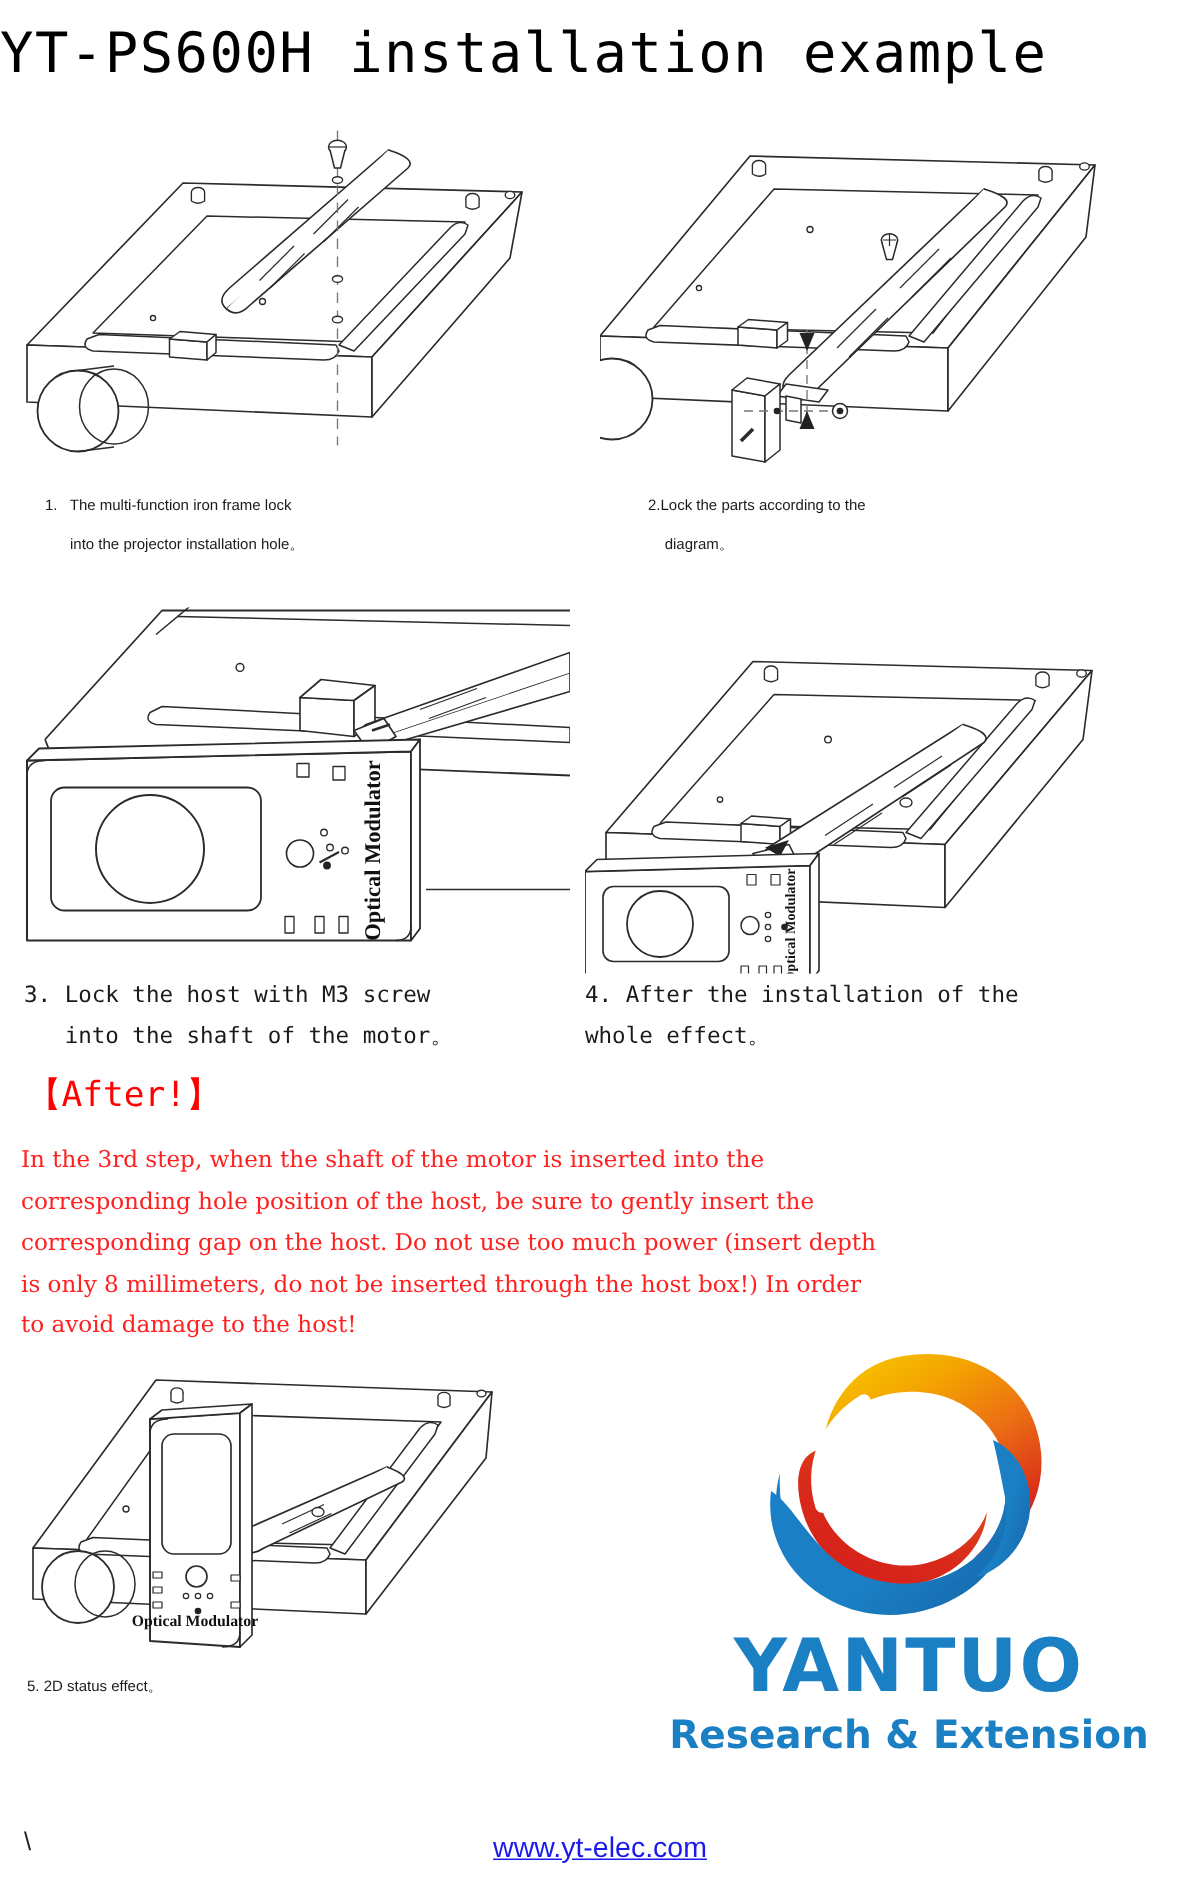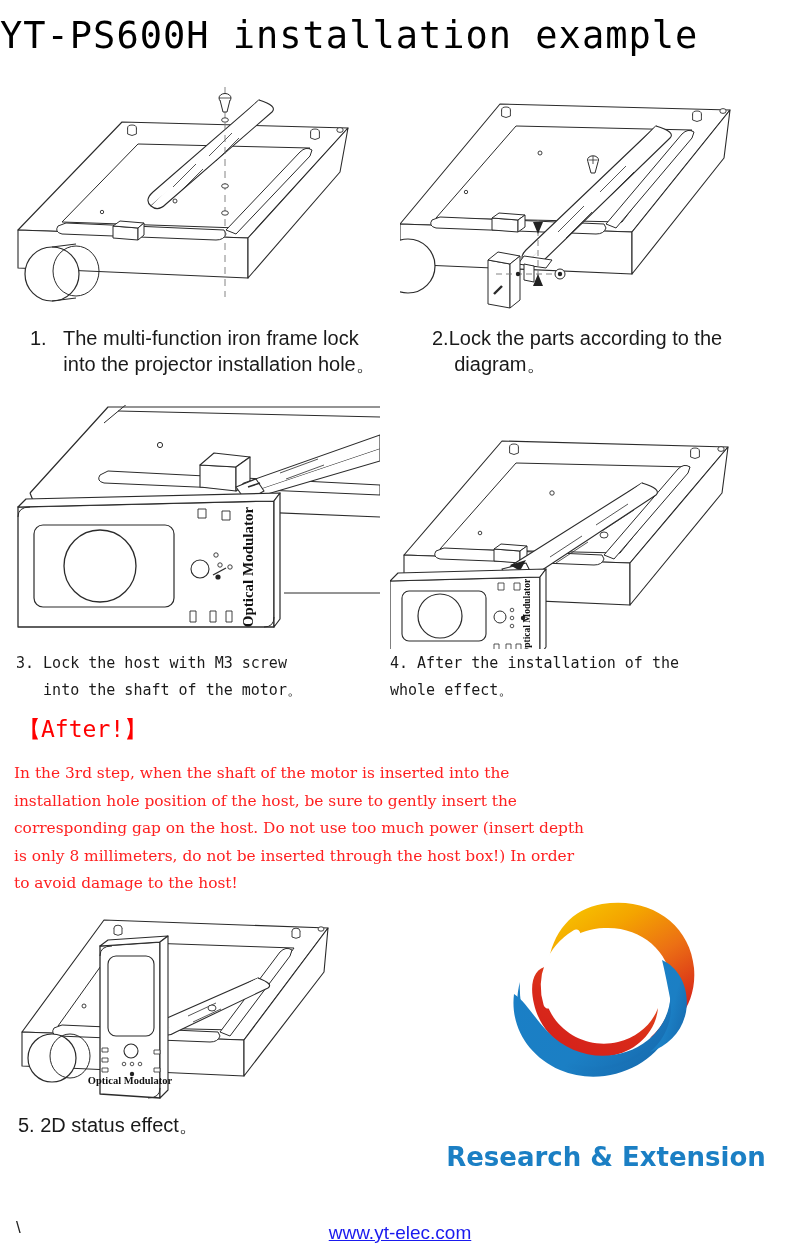--- a/index.html
+++ b/index.html
@@ -36,21 +36,21 @@
   }
   .fig svg { display: block; }
 
   
   .cap {
     position: absolute;
     color: #1a1a1a;
   }
   .cap-sans {
     font-family: "Liberation Sans", sans-serif;
-    font-size: 20px;
+    font-size: 10px;
     line-height: 26px;
   }
   .cap-mono {
     font-family: "DejaVu Sans Mono", monospace;
     font-size: 15px;
     line-height: 27px;
   }
   .cap .ln { display: block; white-space: pre; }
 
   
@@ -381,21 +381,21 @@
 </div>
 
 <div class="cap cap-mono" style="left:390px; top:650px; width:400px;">
   <span class="ln">4. After the installation of the</span>
   <span class="ln">whole effect。</span>
 </div>
 
 <div class="notice-head">【After!】</div>
 <div class="notice-body">
   <span class="ln">In the 3rd step, when the shaft of the motor is inserted into the</span>
-  <span class="ln">installation hole position of the host, be sure to gently insert the</span>
+  <span class="ln">corresponding hole position of the host, be sure to gently insert the</span>
   <span class="ln">corresponding gap on the host. Do not use too much power (insert depth</span>
   <span class="ln">is only 8 millimeters, do not be inserted through the host box!) In order</span>
   <span class="ln">to avoid damage to the host!</span>
 </div>
 
 <div class="fig" style="left:12px; top:898px;">
 <svg width="350" height="216" viewBox="0 0 350 216" fill="none" stroke="#2b2b2b" stroke-width="1.1" stroke-linejoin="round">
   <path d="M10 134 L92 22 L316 30 L232 142 Z" fill="#fff"></path>
   <path d="M10 134 L10 168 L232 178 L232 142 Z" fill="#fff"></path>
   <path d="M232 142 L232 178 L312 74 L316 30 Z" fill="#fff"></path>
@@ -499,17 +499,18 @@
                C92 178 50 164 32 132
                C24 118 21 100 22 84 Z" fill="url(#coolGrad)"></path>
 
       <path d="M164 62
                C182 70 192 92 188 114
                C184 134 170 148 152 154
                C168 140 176 120 172 100
                C169 84 166 70 164 62 Z" fill="url(#coolGrad)"></path>
     </svg>
   </div>
+  <div class="brand-name">YANTUO</div>
   <div class="brand-sub">Research &amp; Extension</div>
 </div>
 
 <div class="corner-mark">\</div>
 <a class="footer-link" href="#">www.yt-elec.com</a>
 
 </body></html>

